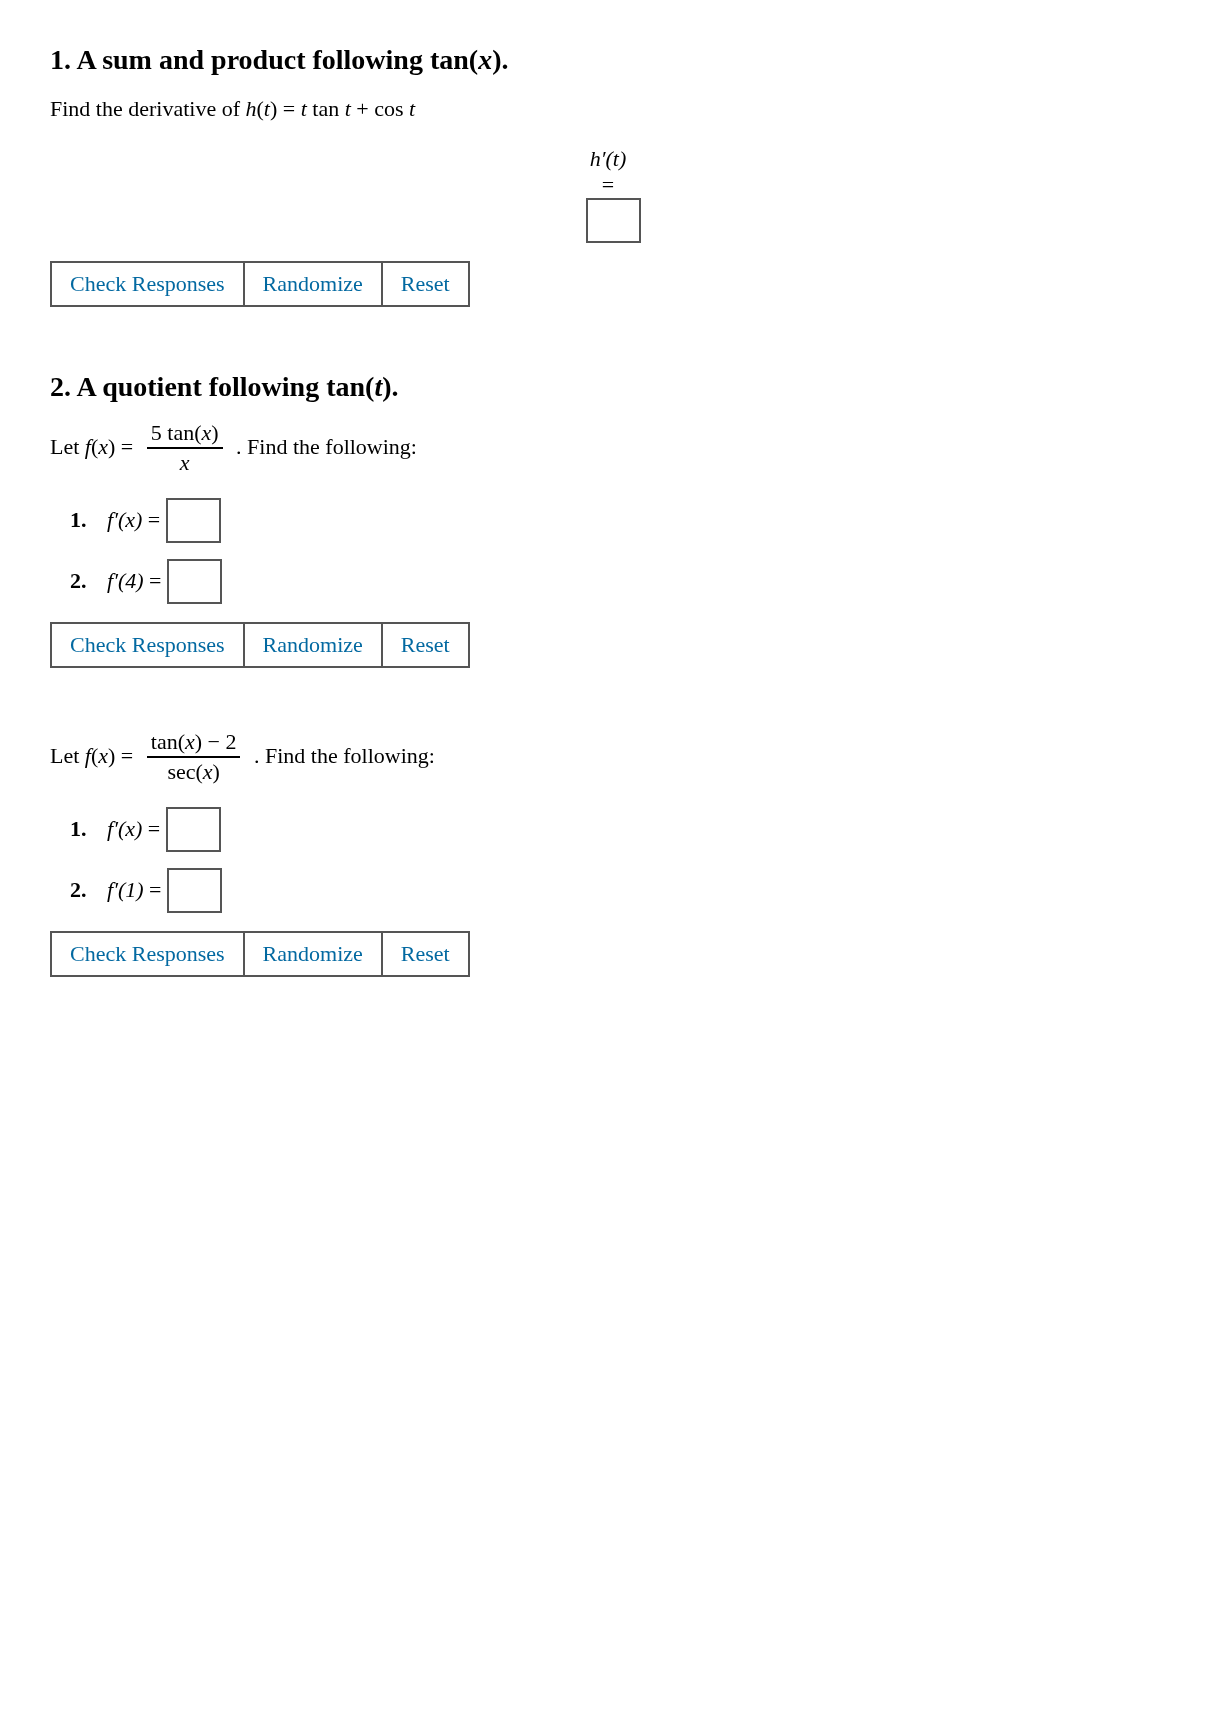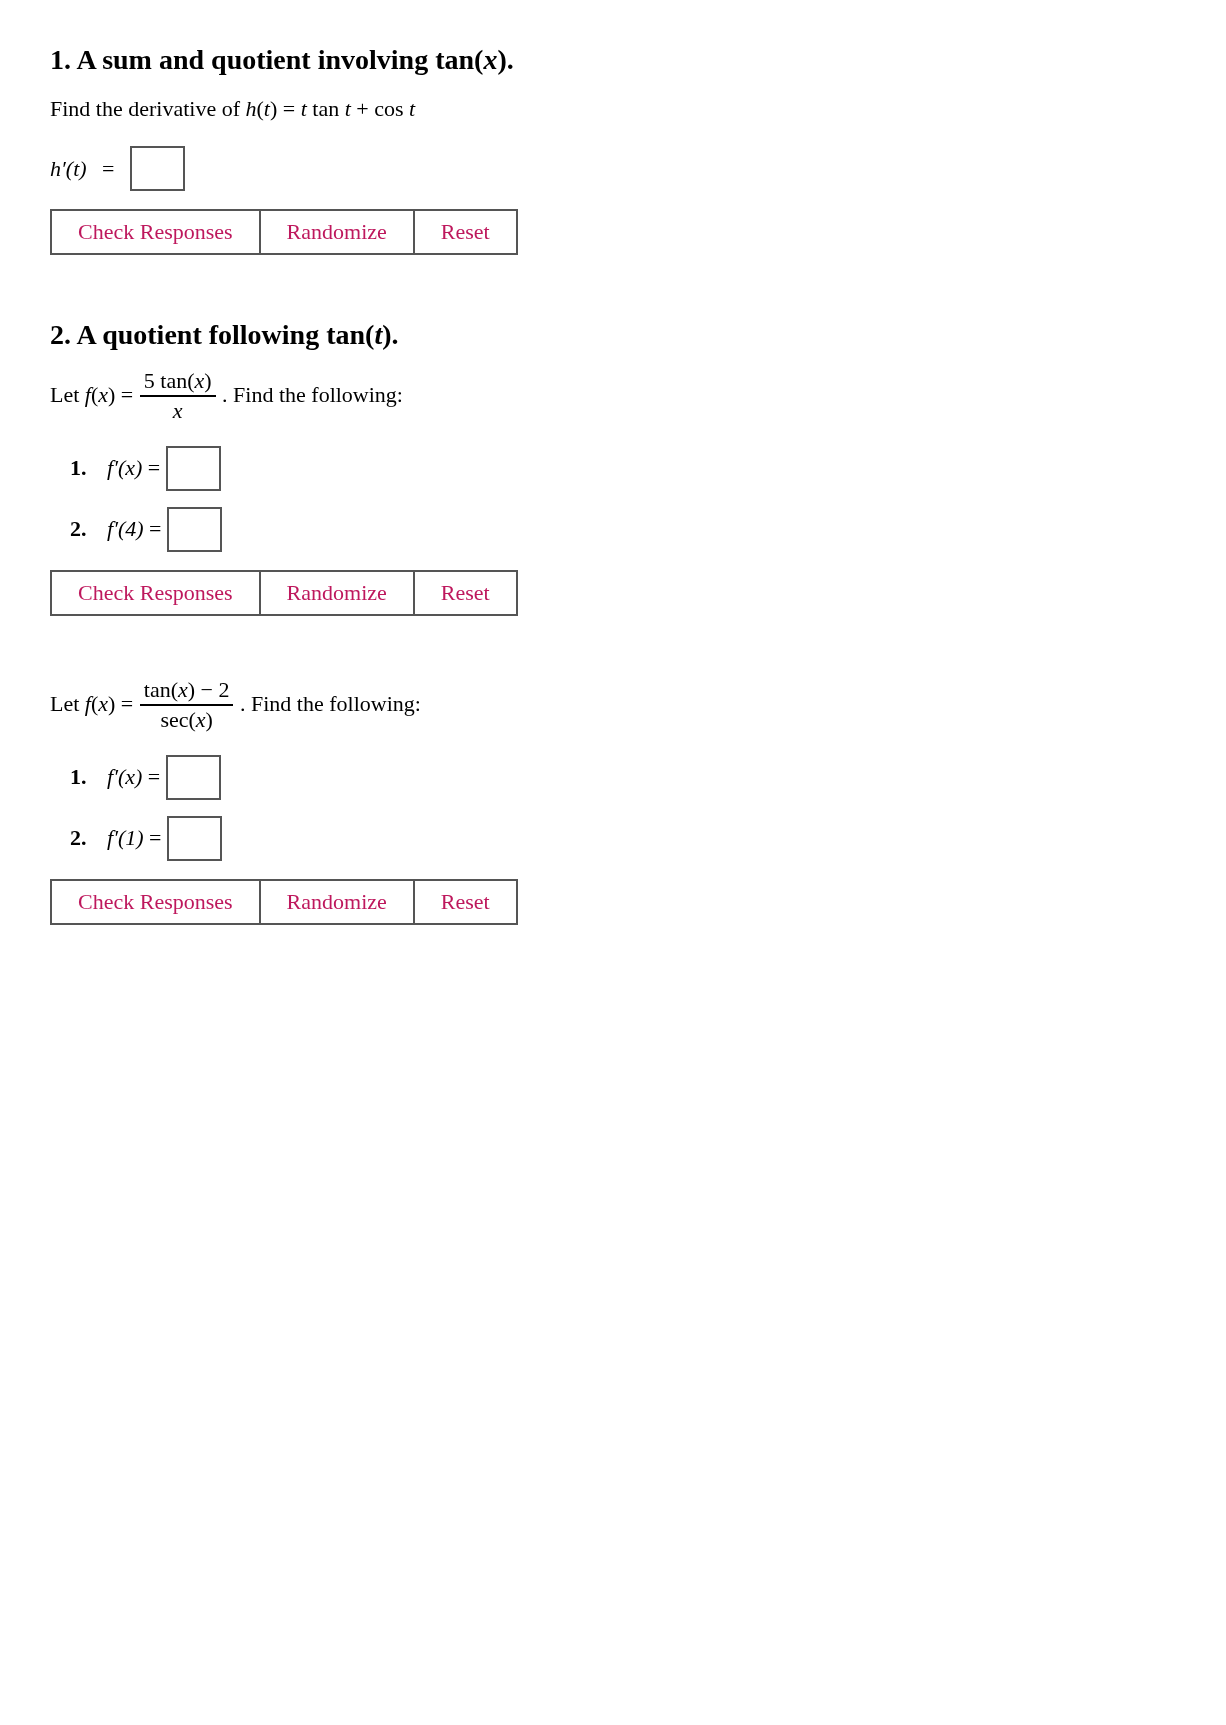--- a/index.html
+++ b/index.html
@@ -41,20 +41,21 @@
       font-size: 22px;
       margin-bottom: 20px;
       line-height: 1.6;
     }
 
     .input-row {
       display: flex;
       align-items: center;
       margin-bottom: 18px;
       font-size: 22px;
+      flex-direction: column;
     }
 
     .input-row .label {
       margin-right: 10px;
       font-style: italic;
     }
 
     .input-row .equals {
       margin-right: 10px;
     }
@@ -87,37 +88,37 @@
 
     .buttons-row {
       display: flex;
       align-items: center;
       gap: 0;
     }
 
     .btn {
       border: 2px solid #555;
       background: #ffffff;
-      padding: 8px 26px;
+      padding: 8px 18px;
       font-size: 22px;
       cursor: pointer;
       font-family: Georgia, 'Times New Roman', serif;
-      color: #be185d;
+      color: #0369a1;
     }
 
     .btn:not(:last-child) {
       border-right: none;
     }
 
     .fraction {
       display: inline-flex;
       flex-direction: column;
       align-items: center;
       vertical-align: middle;
-      margin: 0 1px;
+      margin: 0 8px;
       font-size: 22px;
     }
 
     .fraction .numerator {
       border-bottom: 2px solid #000;
       padding: 0 4px;
       text-align: center;
       line-height: 1.3;
     }
 
@@ -133,21 +134,21 @@
 
     .sub-label {
       font-style: italic;
     }
   </style>
 </head>
 <body>
 
 <div class="problem-section">
   <div class="problem-title">
-    <span class="title-bold">1</span><span class="title-bold">. <span>A sum and quotient involving</span></span>
+    <span class="title-bold">1</span><span class="title-bold">. <span>A sum and product following</span></span>
     <span class="title-normal"> tan(<span class="math-italic">x</span>).</span>
   </div>
   <div class="problem-description">
     Find the derivative of <span class="math-italic">h</span>(<span class="math-italic">t</span>) = <span class="math-italic">t</span> tan <span class="math-italic">t</span> + cos <span class="math-italic">t</span>
   </div>
 
   <div class="input-row">
     <span class="label math-italic"><span class="math-italic">h</span>′(<span class="math-italic">t</span>)</span>
     <span class="equals">&nbsp;=&nbsp;</span>
     <input type="text" class="answer-box" style="">

